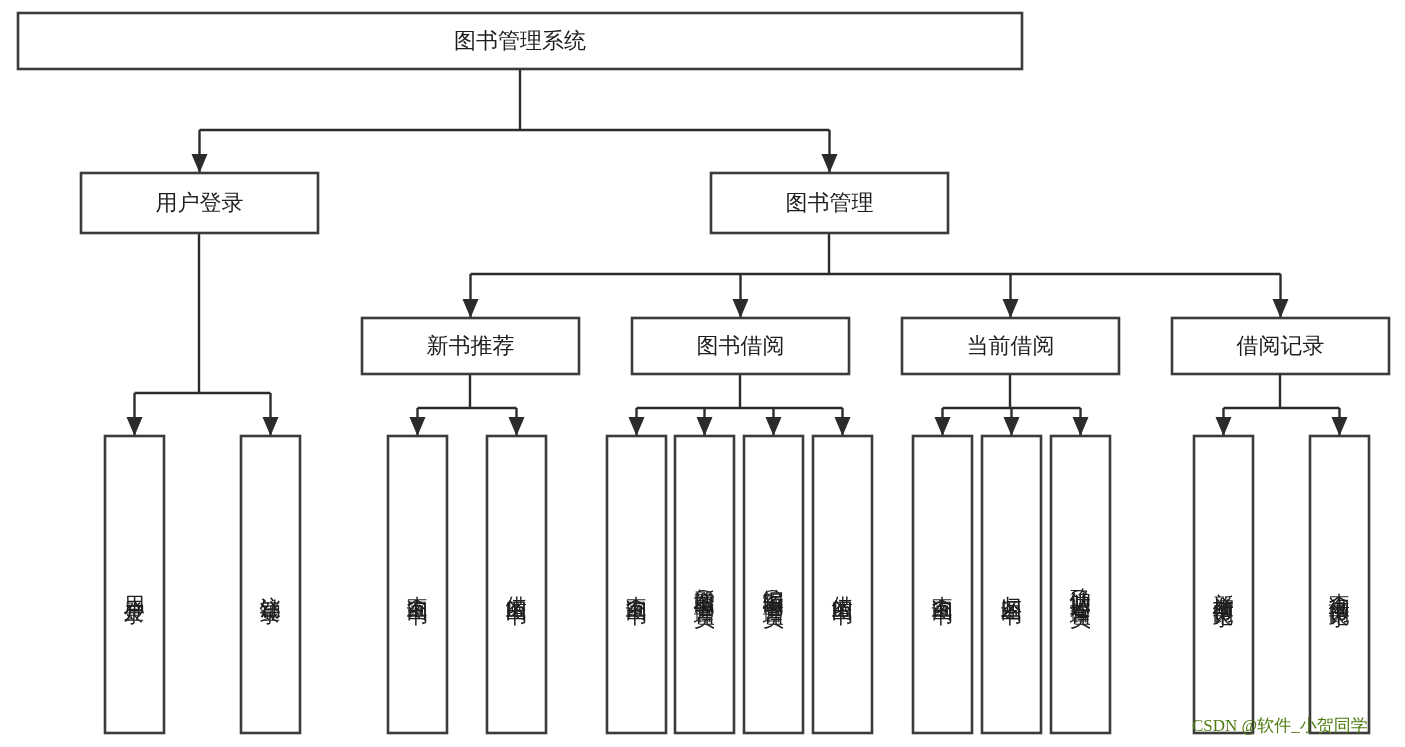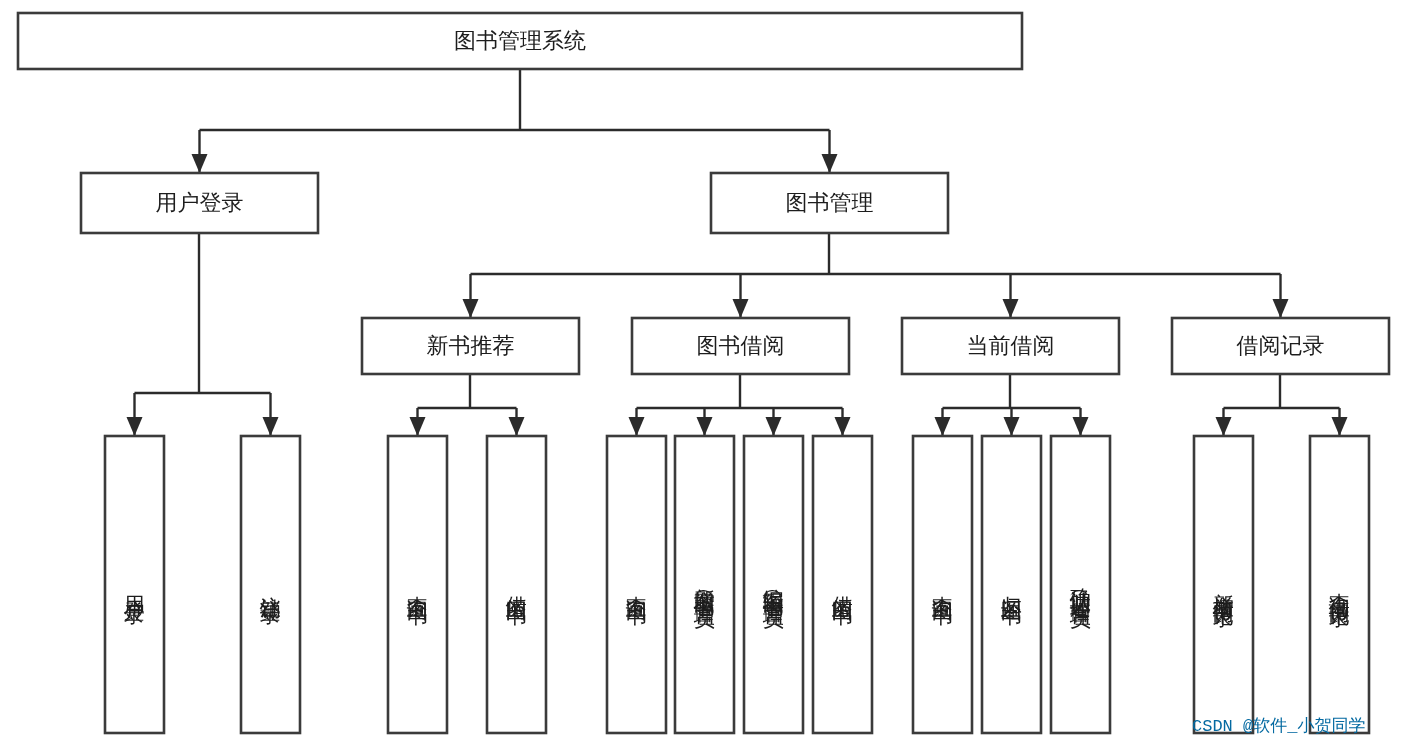--- a/index.html
+++ b/index.html
@@ -62,23 +62,23 @@
     text-orientation: upright;
     font-family: "Liberation Sans", "DejaVu Sans", sans-serif;
     font-size: 21px;
     line-height: 1.22;
     letter-spacing: 3px;
     color: #1d1d1d;
     white-space: nowrap;
   }
   .watermark {
     position: absolute;
-    font-family: Liberation Mono, monospace;
+    font-family: Liberation Serif, serif;
     font-size: 17px;
-    color: #0369a1;
+    color: #4d7c0f;
     white-space: nowrap;
     pointer-events: none;
   }
 </style>
 </head>
 <body>
 
 <div id="diagram-root">
   <svg class="diagram-canvas" viewBox="0 0 1405 747">
     <g id="connector-layer">

